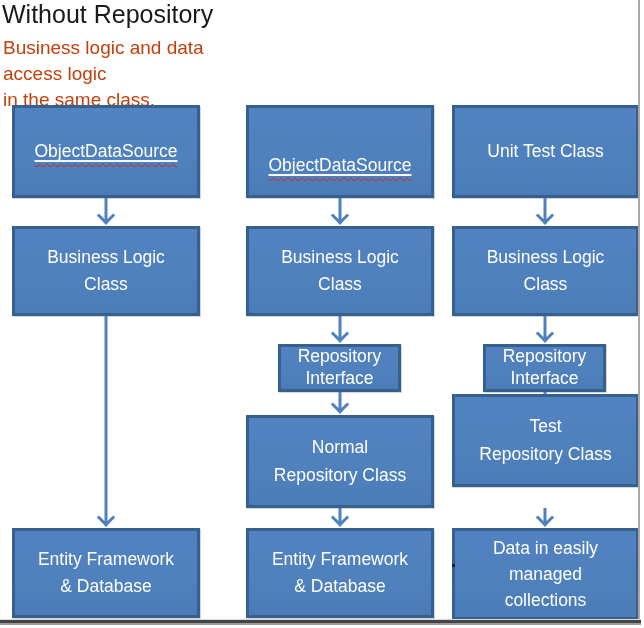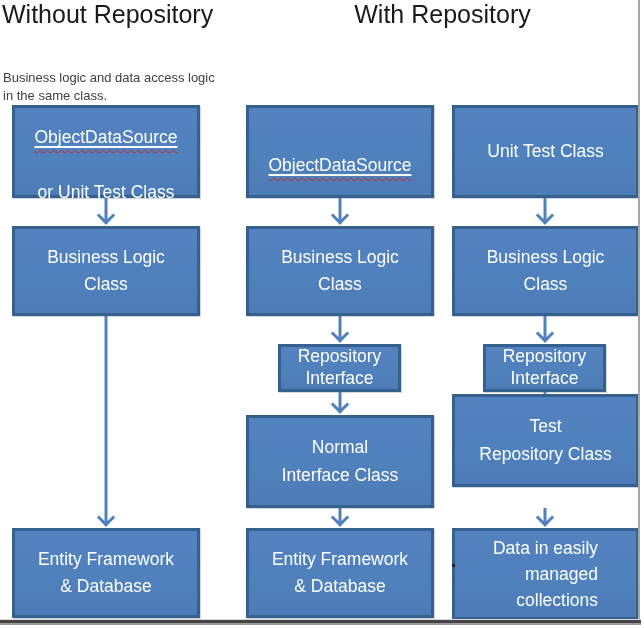--- a/index.html
+++ b/index.html
@@ -14,25 +14,24 @@
   }
   .section-title {
     position: absolute;
     font-size: 25px;
     color: #1a1a1a;
     letter-spacing: 0px;
     white-space: pre-line;
   }
   .section-subtitle {
     position: absolute;
-    font-size: 13px;
+    font-size: 19px;
     line-height: 1.38;
-    color: #404040;
+    color: #c2410c;
     white-space: pre-line;
-    margin-top: 34px;
   }
   .box {
     position: absolute;
     box-sizing: border-box;
     background: linear-gradient(180deg, #5282c0 0%, #4f81bd 55%, #4c7cb7 100%);
     border: 3px solid #36618e;
     color: #ffffff;
     display: flex;
     align-items: center;
     justify-content: center;
@@ -97,26 +96,24 @@
 </style>
 </head>
 <body>
 
 <div class="canvas">
 
   <div class="section-title" style="left:2px; top:0px;">Without Repository</div>
   <div class="section-subtitle" style="left:3px; top:35px; width:250px;">Business logic and data access logic
 in the same class.</div>
 
-  <div class="section-title" style="left:246px; top:0px; width:393px; text-align:center;">With Repository</div>
 
   <div class="box" style="left:12px; top:105px; width:188px; height:93px;">
     <div class="box-label">
       <span class="u-solid"><span class="u-wavy">ObjectDataSource</span></span><br>
-      <span>or Unit Test Class</span>
     </div>
   </div>
 
   <div class="arrow" style="left:98px; top:198px; height:27px;"></div>
 
   <div class="box" style="left:12px; top:226px; width:188px; height:90px;">
     <div class="box-label">Business Logic
 Class</div>
   </div>
 
@@ -144,21 +141,21 @@
 
   <div class="box" style="left:278px; top:344px; width:123px; height:48px;">
     <div class="box-label" style="line-height:1.25;">Repository
 Interface</div>
   </div>
 
   <div class="arrow" style="left:332px; top:392px; height:22px;"></div>
 
   <div class="box" style="left:246px; top:415px; width:188px; height:93px;">
     <div class="box-label">Normal
-Interface Class</div>
+Repository Class</div>
   </div>
 
   <div class="arrow" style="left:332px; top:508px; height:19px;"></div>
 
   <div class="box" style="left:246px; top:528px; width:188px; height:90px;">
     <div class="box-label">Entity Framework
 &amp; Database</div>
   </div>
 
   <div class="box" style="left:452px; top:105px; width:187px; height:93px;text-align:center;">
@@ -182,21 +179,21 @@
   <div class="arrow" style="left:537px; top:392px; height:22px;"></div>
 
   <div class="box" style="left:452px; top:394px; width:187px; height:93px;">
     <div class="box-label">Test
 Repository Class</div>
   </div>
 
   <div class="arrow" style="left:537px; top:508px; height:19px;"></div>
 
   <div class="box" style="left:452px; top:528px; width:187px; height:92px;">
-    <div class="box-label" style="line-height:1.5;text-align:right;">Data in easily
+    <div class="box-label" style="line-height:1.5;">Data in easily
 managed
 collections</div>
   </div>
 
   <div class="stray-dot"></div>
 
   <div class="frame-right"></div>
   <div class="frame-bottom-light"></div>
   <div class="frame-bottom-dark"></div>
   <div class="frame-bottom-mid"></div>

